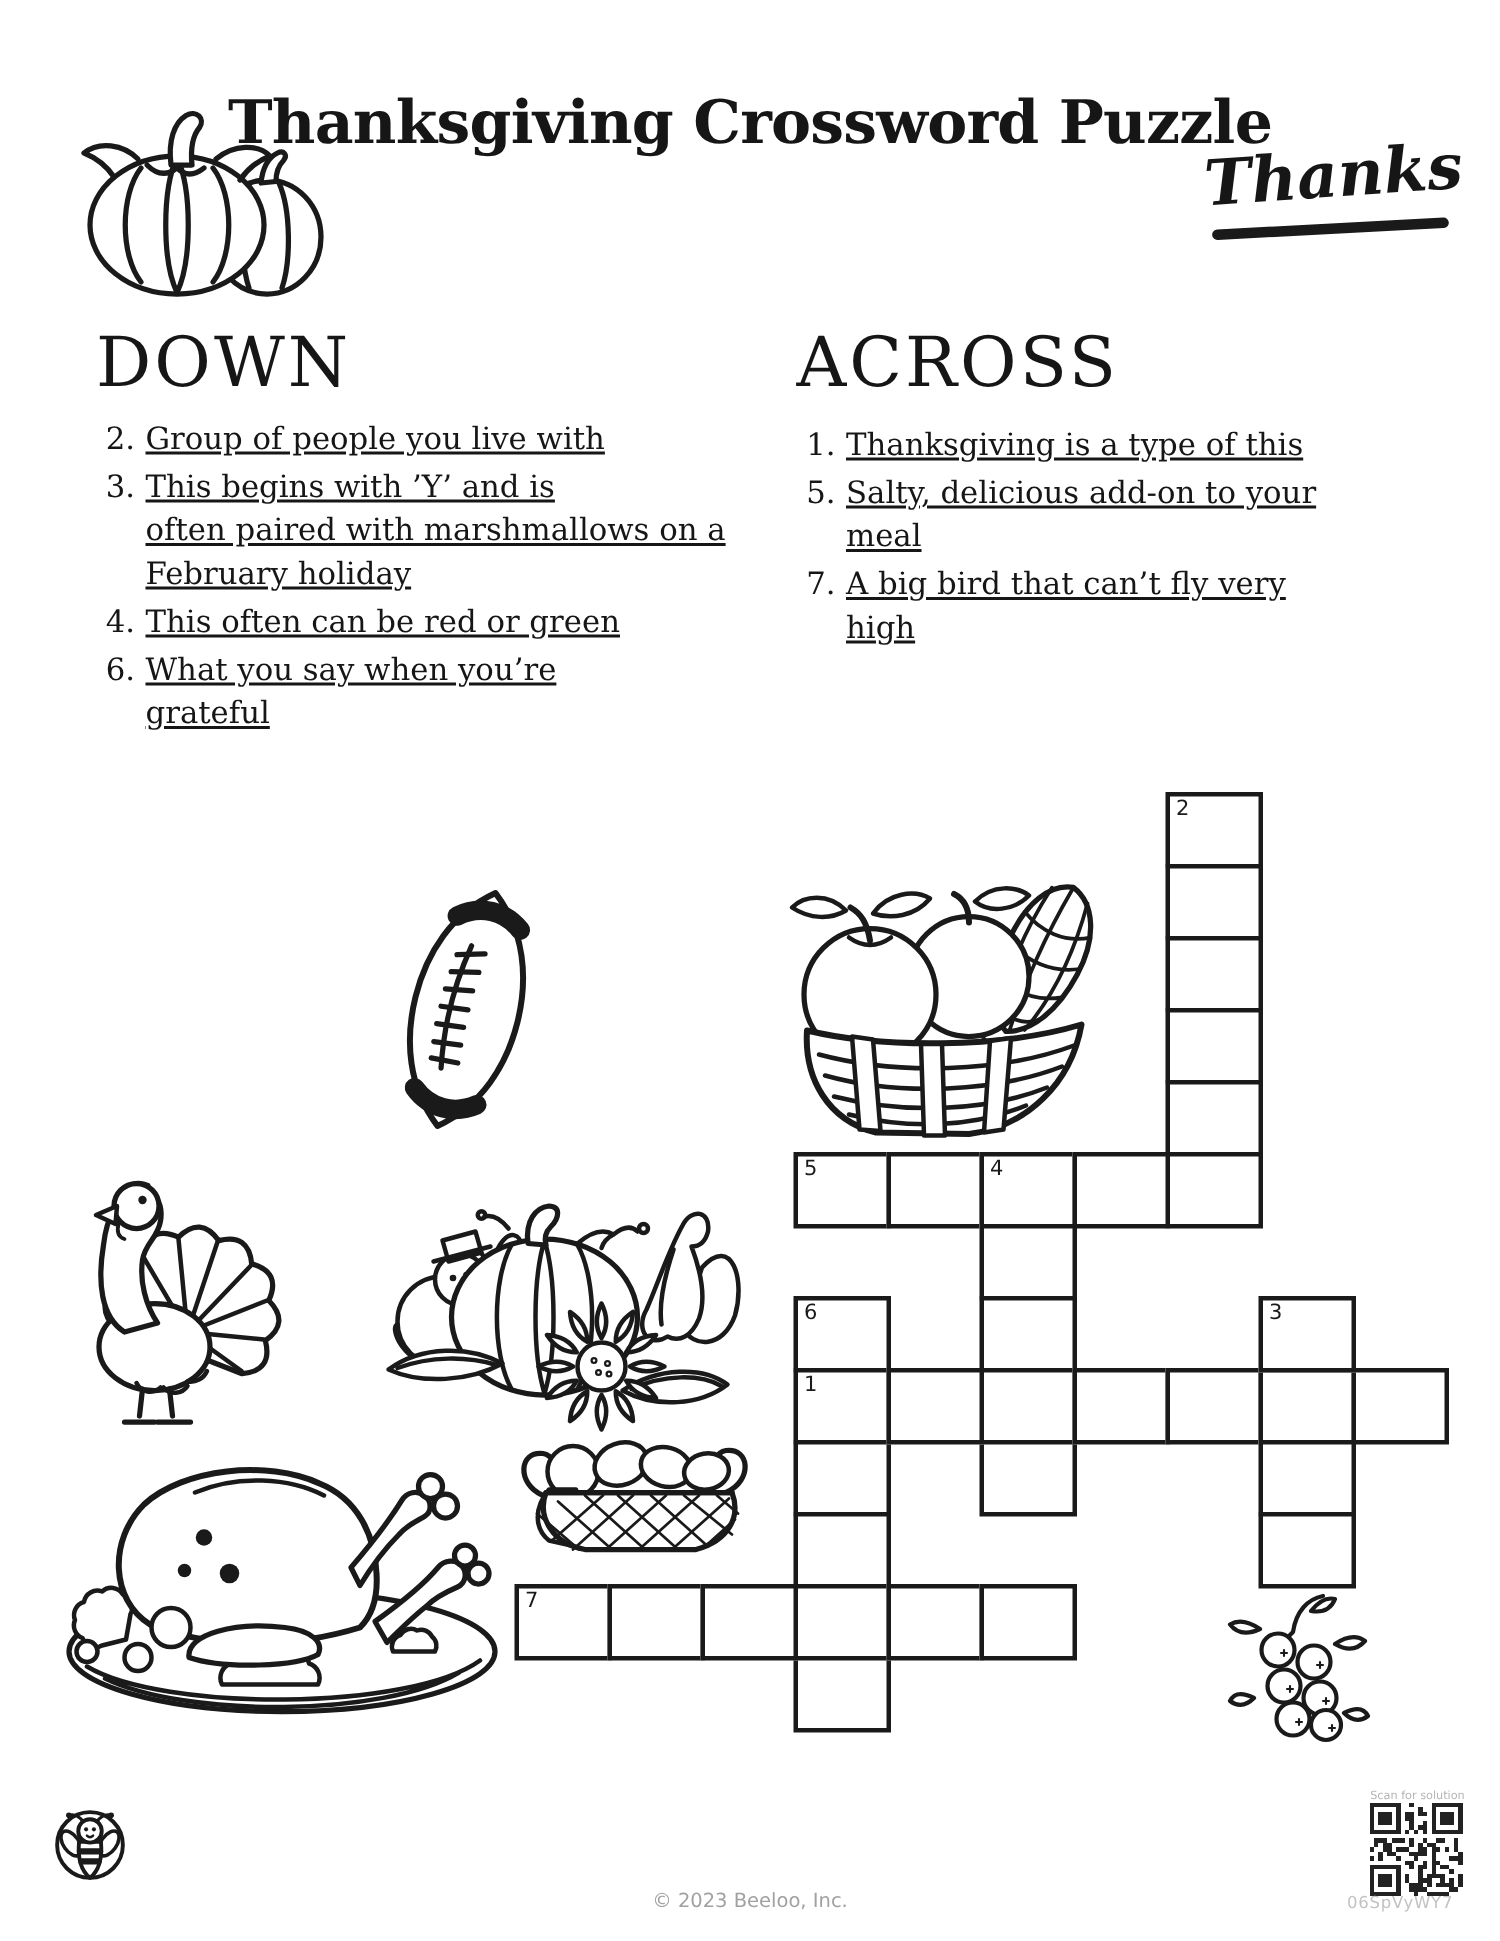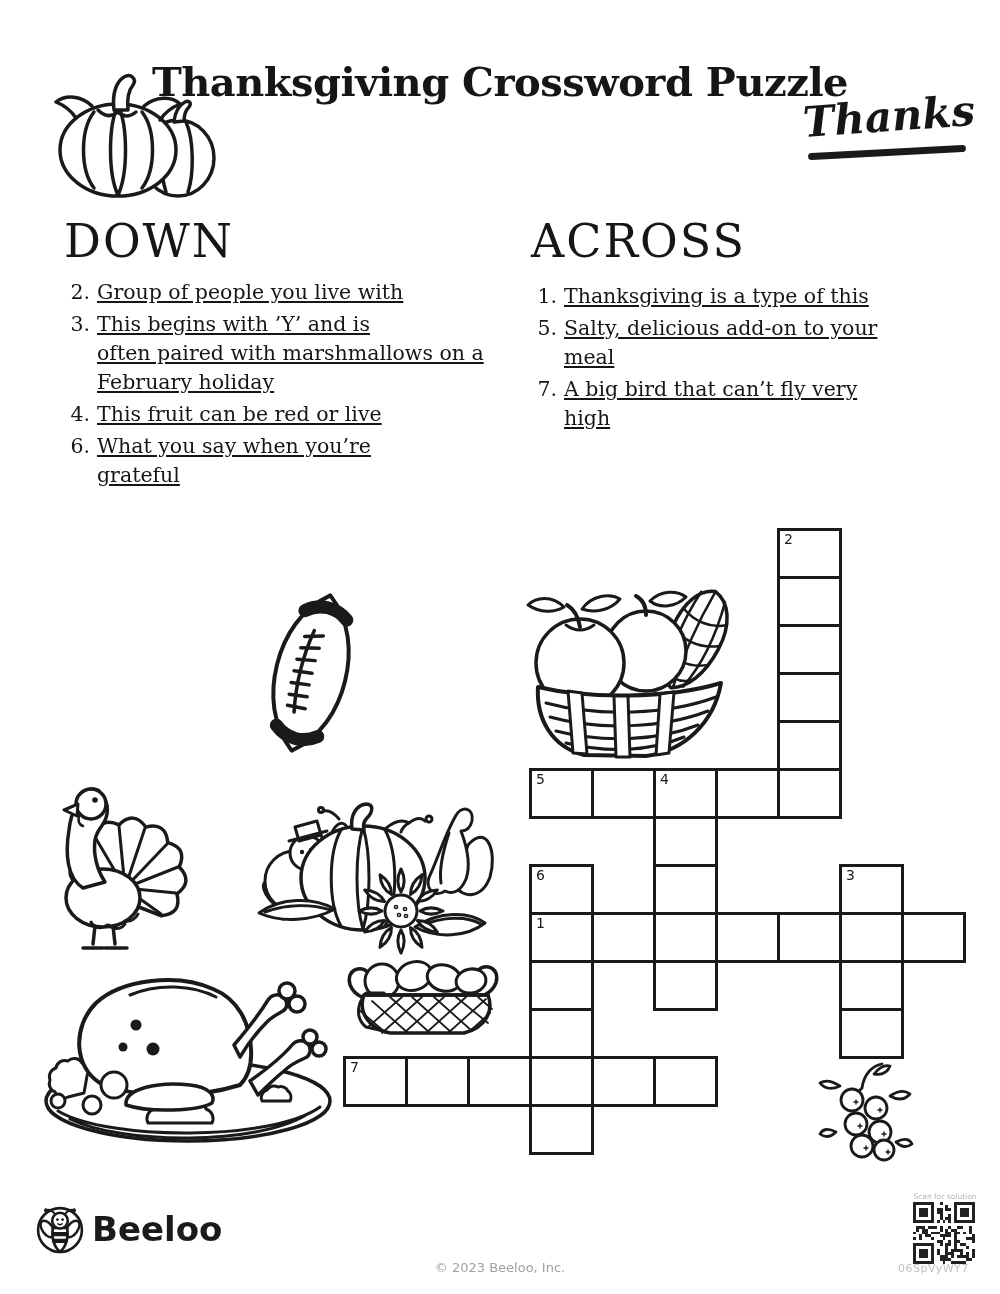--- a/index.html
+++ b/index.html
@@ -76,21 +76,21 @@
         <span class="clue-text">Group of people you live with</span>
       </div>
       <div class="clue">
         <span class="clue-num">3.</span>
         <span class="clue-text">This begins with ’Y’ and is
 often paired with marshmallows on a
 February holiday</span>
       </div>
       <div class="clue">
         <span class="clue-num">4.</span>
-        <span class="clue-text">This fruit can be red or live</span>
+        <span class="clue-text">This often can be red or green</span>
       </div>
       <div class="clue">
         <span class="clue-num">6.</span>
         <span class="clue-text">What you say when you’re
 grateful</span>
       </div>
     </div>
 
   <div class="section-heading" id="across-heading">ACROSS</div>
   <div class="clues" id="across-clues">
@@ -315,21 +315,20 @@
     <circle cx="36.5" cy="4" r="1.8" fill="#1a1a1a"></circle>
     <ellipse class="wfill" stroke-width="2.3" transform="rotate(-35 11 22)" cx="11" cy="22" rx="5" ry="9"></ellipse>
     <ellipse class="wfill" stroke-width="2.3" transform="rotate(35 35 22)" cx="35" cy="22" rx="5" ry="9"></ellipse>
     <path class="wfill" stroke-width="2.5" d="M16,21 C15,32 18,40 23,44 C28,40 31,32 30,21 Z"></path>
     <path class="stroke" stroke-width="4" d="M16.5,27 L29.5,27 M17.5,33.5 L28.5,33.5"></path>
     <circle class="wfill" stroke-width="2.5" cx="23" cy="14" r="7.5"></circle>
     <circle cx="20.5" cy="13" r="1.3" fill="#1a1a1a"></circle>
     <circle cx="25.5" cy="13" r="1.3" fill="#1a1a1a"></circle>
     <path class="stroke" stroke-width="1.5" d="M21,17 q2,2 4,0"></path>
   </svg>
-  <div class="brand">Beeloo</div>
 
   <div class="copyright">© 2023 Beeloo, Inc.</div>
 
   <div class="qr-caption">Scan for solution</div>
   <svg id="qr-modules" style="left:913px;top:1202px" width="62" height="62" viewBox="0 0 21 21" shape-rendering="crispEdges">
       <rect x="0" y="0" width="7" height="7" fill="#222"></rect>
       <rect x="1" y="1" width="5" height="5" fill="#fff"></rect>
       <rect x="2" y="2" width="3" height="3" fill="#222"></rect>
       <rect x="14" y="0" width="7" height="7" fill="#222"></rect>
       <rect x="15" y="1" width="5" height="5" fill="#fff"></rect>

